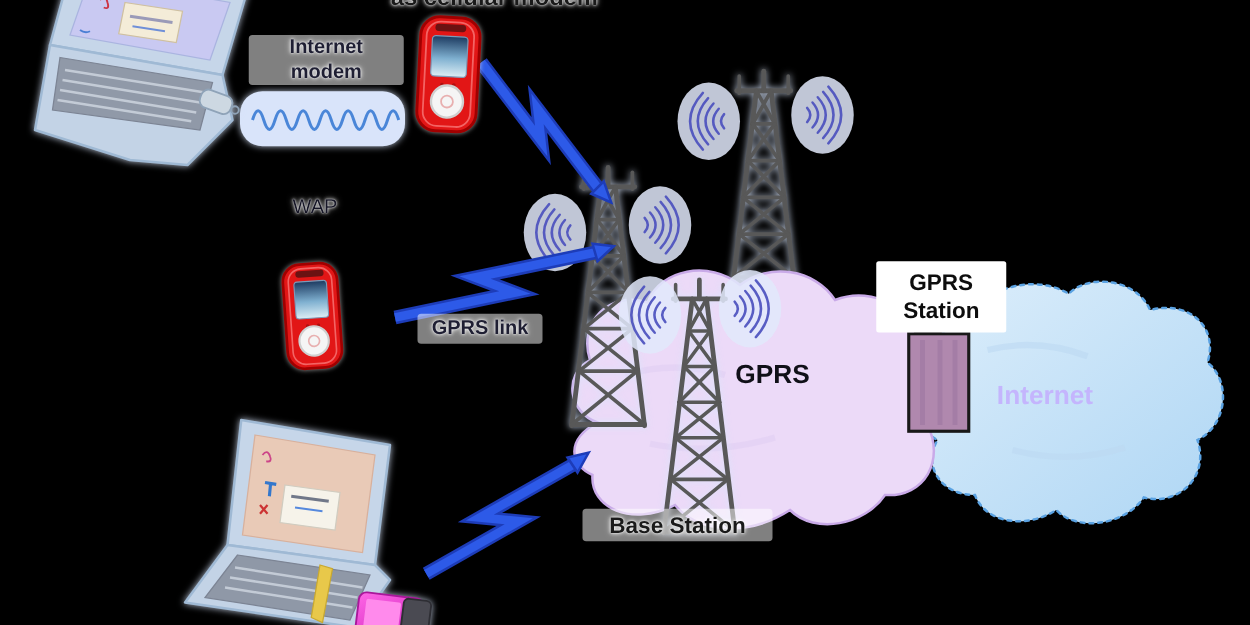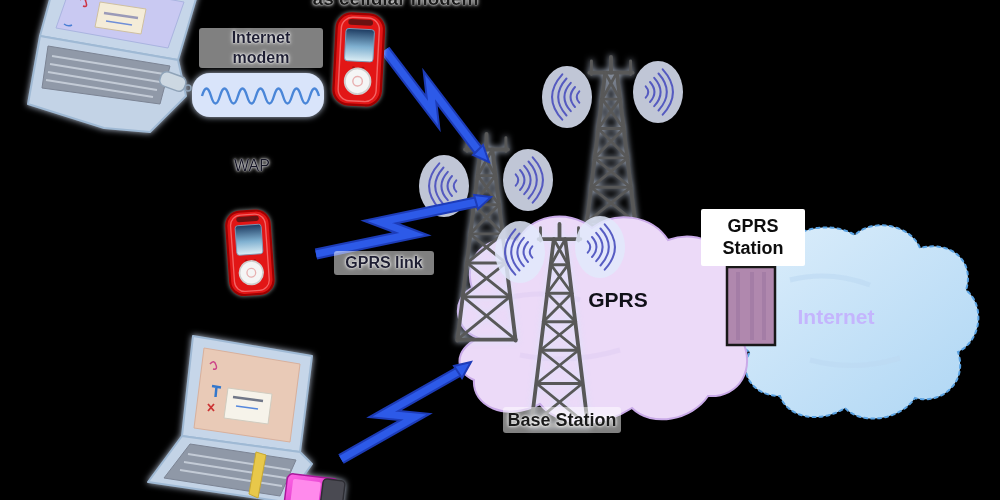--- a/index.html
+++ b/index.html
@@ -9,21 +9,21 @@
   .lbl{position:absolute;text-align:center;color:#1c1c2e;font-family:"Liberation Sans",sans-serif;}
   .halo-txt{text-shadow:0 0 3px rgba(255,255,255,.95),0 0 5px rgba(255,255,255,.7),0 0 1px #fff;}
   .boxed{background:rgba(255,255,255,.5);border-radius:3px;}
   .halo{filter:drop-shadow(0 0 3px rgba(215,228,250,.85));}
   .halo-soft{filter:drop-shadow(0 0 2px rgba(255,255,255,.6));}
   #lbl-modem{left:288px;top:-12px;width:215px;font-size:19px;font-weight:700;color:#1a1a1a;line-height:22px;}
   #lbl-bluetooth{left:199px;top:28px;width:124px;font-size:16px;font-weight:700;line-height:20px;color:#1f1f33;}
   #lbl-wap{left:180px;top:156px;width:144px;font-size:16px;font-weight:400;line-height:20px;color:#161626;}
   #lbl-gprs-link{left:334px;top:251px;width:100px;font-size:16px;font-weight:700;line-height:24px;color:#1f1f33;}
   #lbl-network{left:560px;top:287px;width:116px;font-size:21px;font-weight:600;line-height:25px;color:#101018;}
-  #lbl-base{left:503px;top:407px;width:118px;font-size:18px;font-weight:700;line-height:26px;color:#1a1a1a;}
+  #lbl-base{left:466px;top:407px;width:152px;font-size:18px;font-weight:700;line-height:26px;color:#1a1a1a;}
   #lbl-gateway{left:701px;top:209px;width:104px;height:57px;background:#fff;border-radius:2px;
                font-size:18px;font-weight:600;line-height:22px;color:#0d0d0d;padding-top:6px;box-sizing:border-box;}
   #lbl-internet{left:790px;top:305px;width:92px;font-size:21px;font-weight:600;color:#c4b5fd;}
 </style>
 </head>
 <body>
 
 <div id="stage">
 
 <svg id="art" width="1000" height="500" viewBox="0 0 1000 500">

